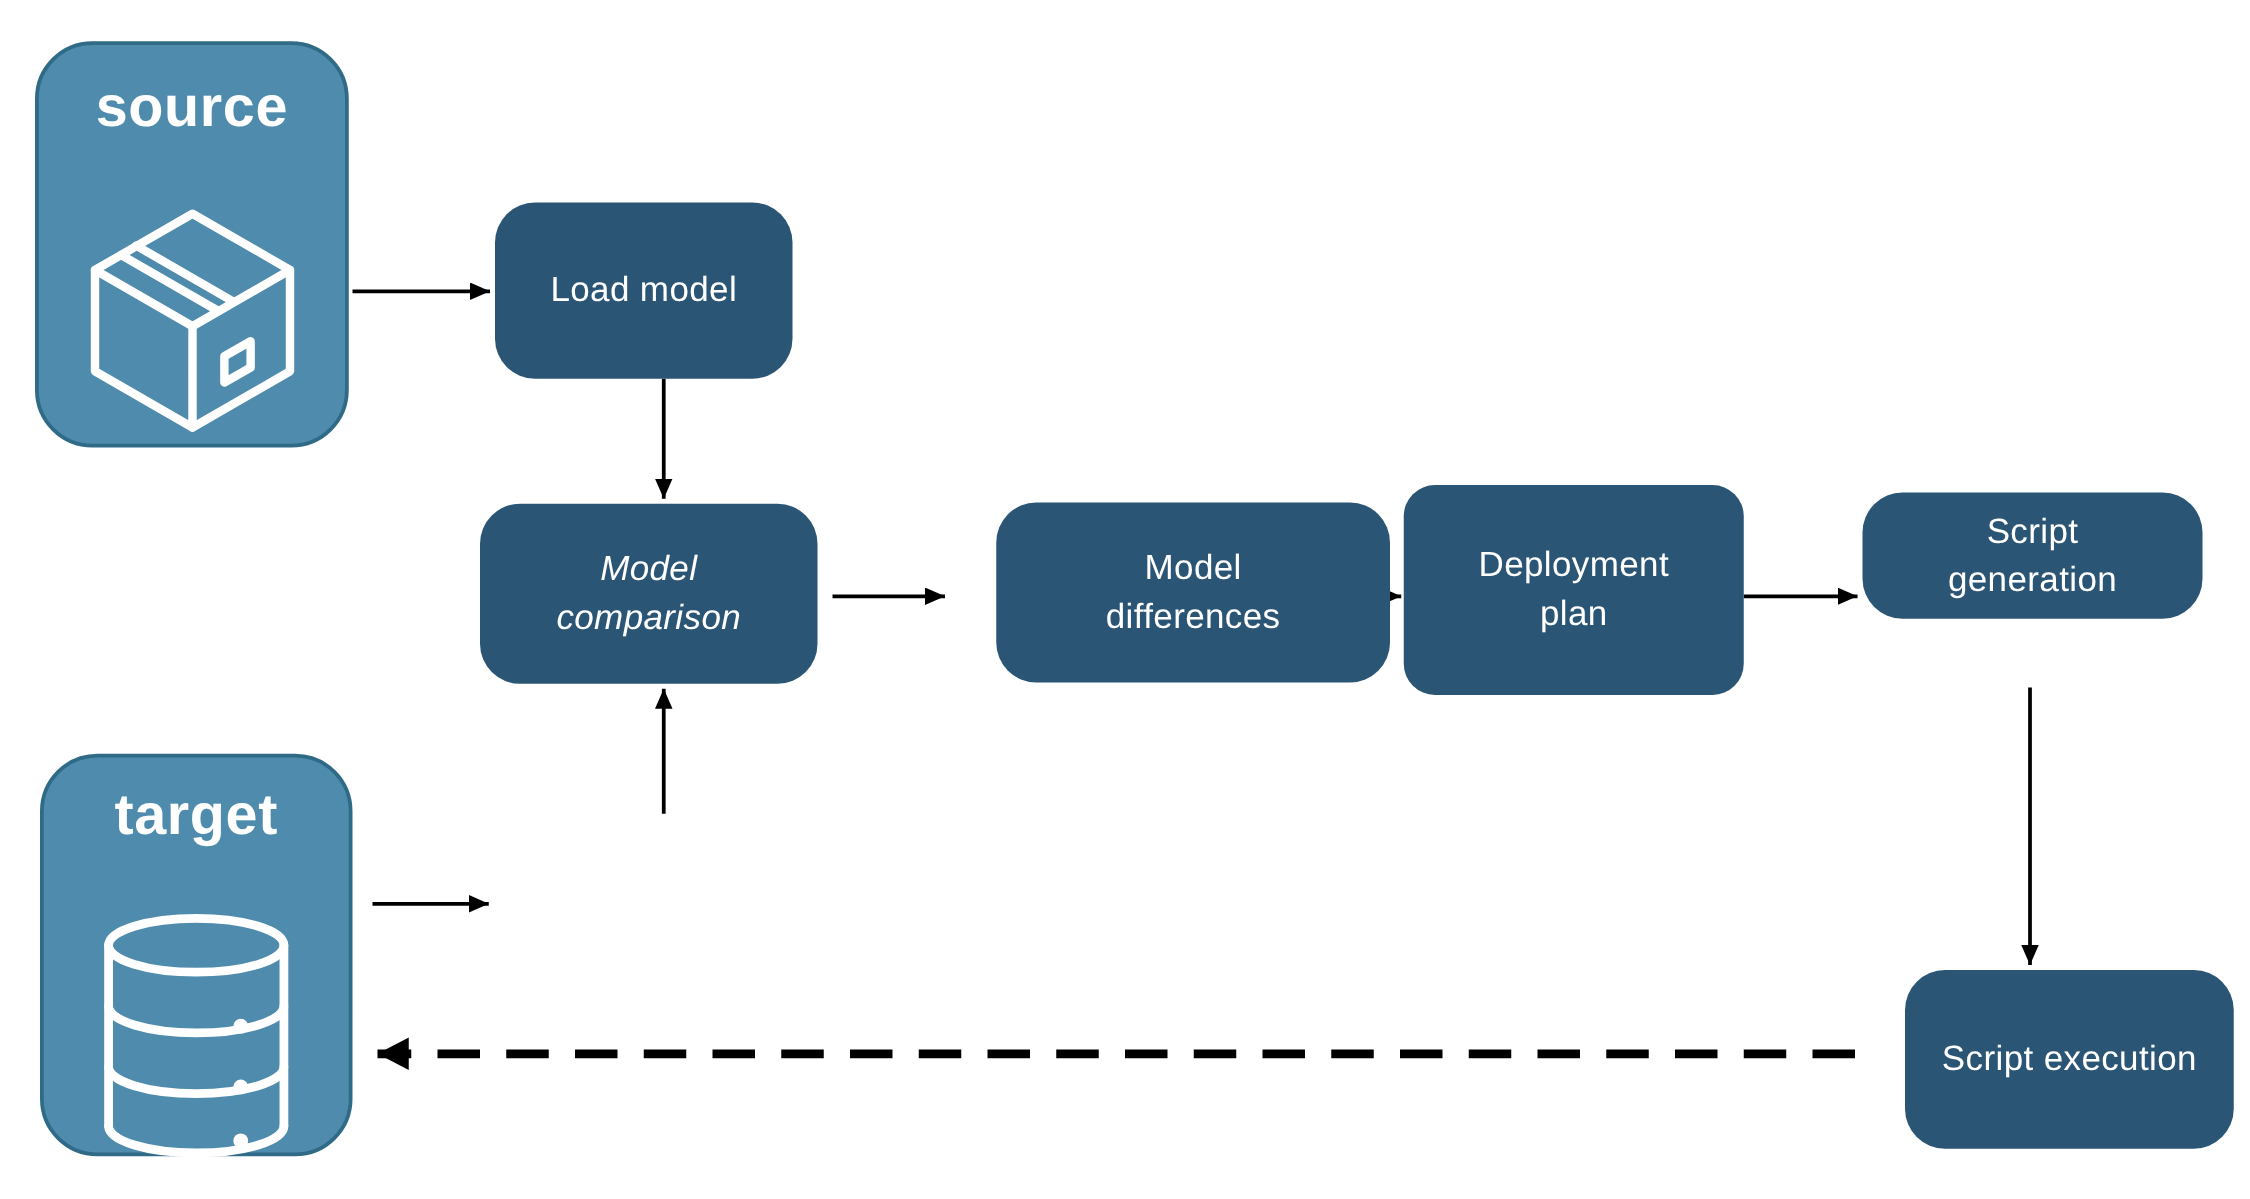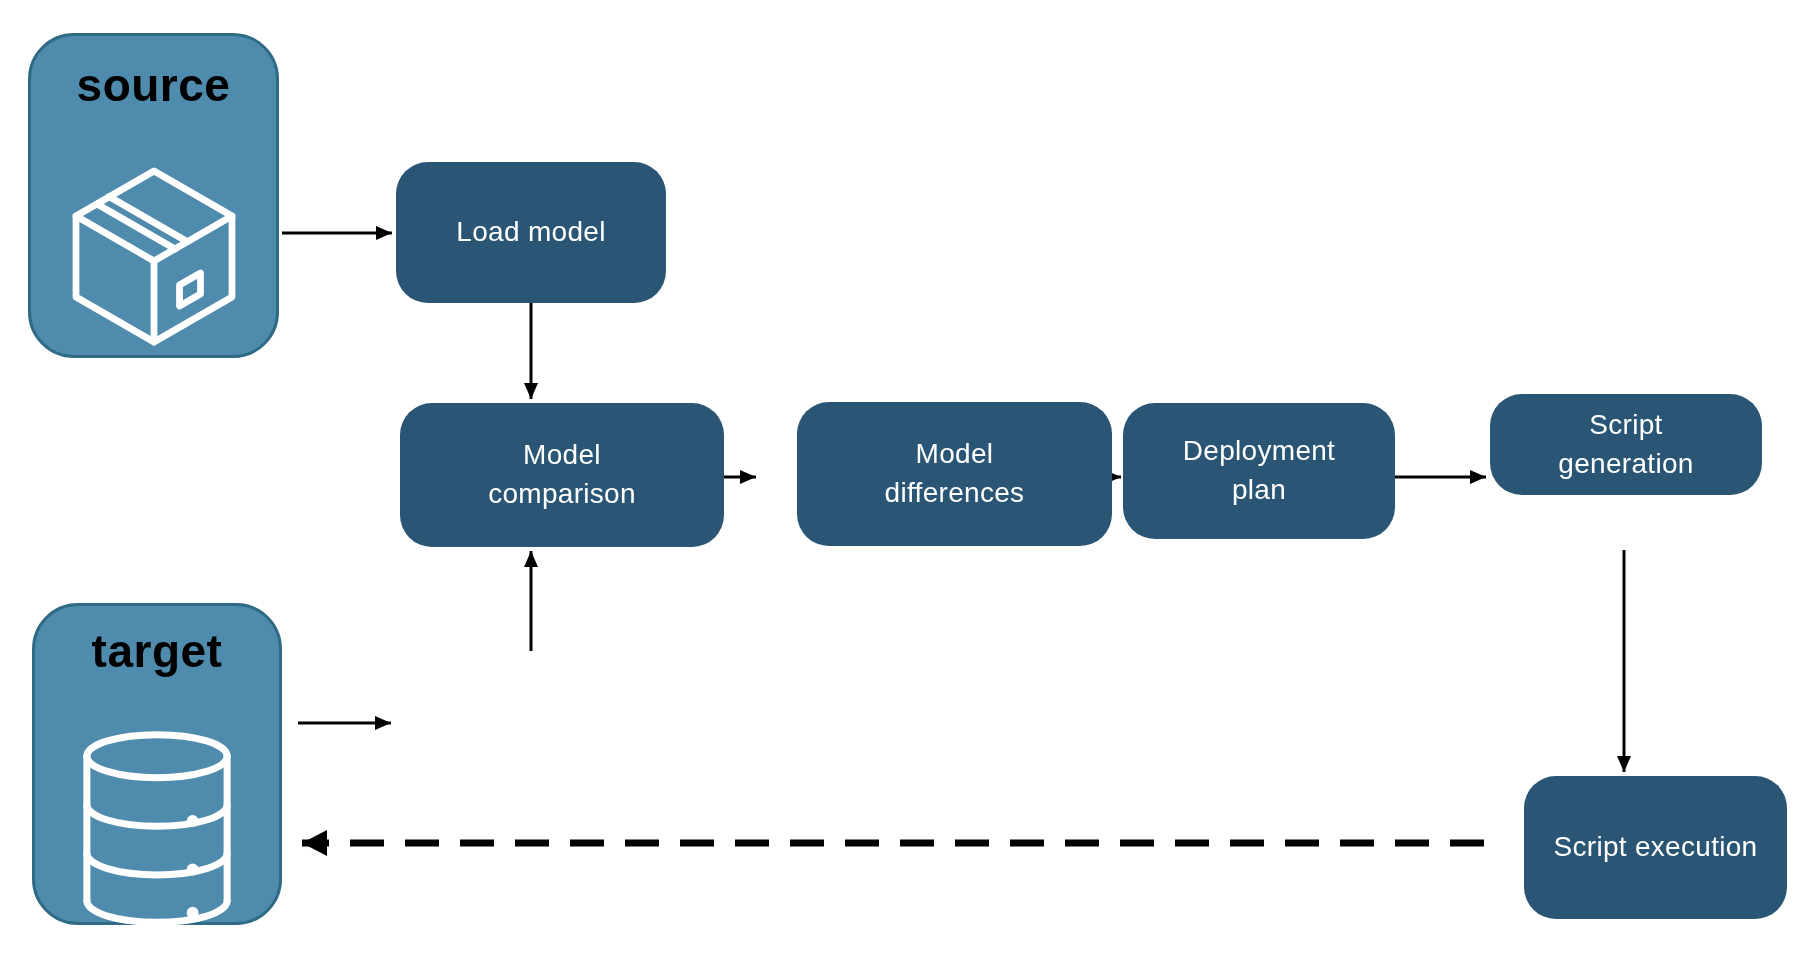--- a/index.html
+++ b/index.html
@@ -38,21 +38,21 @@
   .process .label {
     font-size: 28px;
     line-height: 1.38;
     max-width: 206px;
     letter-spacing: 0.3px;
   }
   .resource {
     background: #4e8bac;
     border: 3px solid #2f6a87;
     border-radius: 46px;
-    color: #000000;
+    color: #ffffff;
     flex-direction: column;
     justify-content: flex-start;
     gap: 32px;
   }
   .resource .title {
     font-size: 46px;
     font-weight: bold;
     letter-spacing: 0.5px;
   }
   #node-source { padding-top: 22px; }
@@ -110,33 +110,33 @@
         <path d="M10,162 A65,20 0 0 0 140,162"></path>
         <path d="M10,73 A65,20 0 0 0 140,73"></path>
         <path d="M10,118 A65,20 0 0 0 140,118"></path>
         <circle cx="108" cy="88" r="5.5" fill="#ffffff" stroke="none"></circle>
         <circle cx="108" cy="133" r="5.5" fill="#ffffff" stroke="none"></circle>
         <circle cx="108" cy="173" r="5.5" fill="#ffffff" stroke="none"></circle>
       </svg>
     </div>
   </div>
 
-  <div class="node process" style="left:396px; top:162px; width:270px; height:141px;">
+  <div class="node process" style="left:396px; top:162px; width:238px; height:141px;">
     <div class="label">Load model</div>
   </div>
 
-  <div class="node process" style="left:400px; top:403px; width:324px; height:144px;">
+  <div class="node process" style="left:384px; top:403px; width:270px; height:144px;font-style:italic;">
     <div class="label">Model comparison</div>
   </div>
 
   <div class="node process" style="left:760px; top:402px; width:315px; height:144px;margin-left:37px;">
     <div class="label">Model differences</div>
   </div>
 
-  <div class="node process" style="left:1123px; top:403px; width:272px; height:136px;">
+  <div class="node process" style="left:1123px; top:388px; width:272px; height:168px;border-radius:25px;">
     <div class="label">Deployment plan</div>
   </div>
 
   <div class="node process" style="left:1490px; top:394px; width:272px; height:101px;">
     <div class="label">Script generation</div>
   </div>
 
 
   <div class="node process" style="left:1487px; top:776px; width:263px; height:143px;margin-left:37px;">
     <div class="label">Script execution</div>

